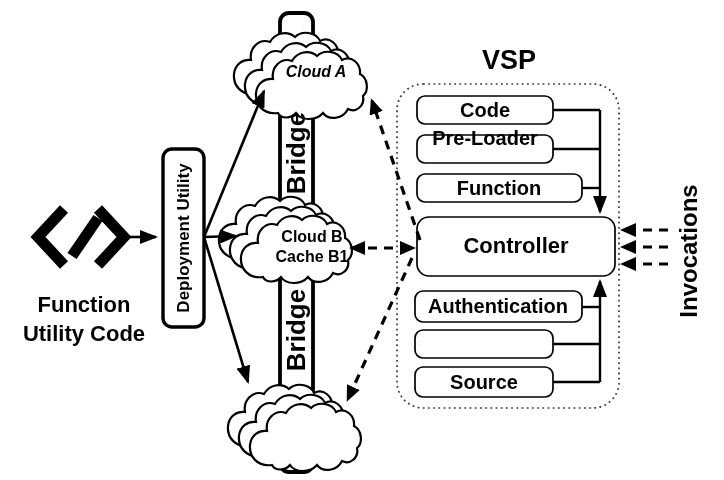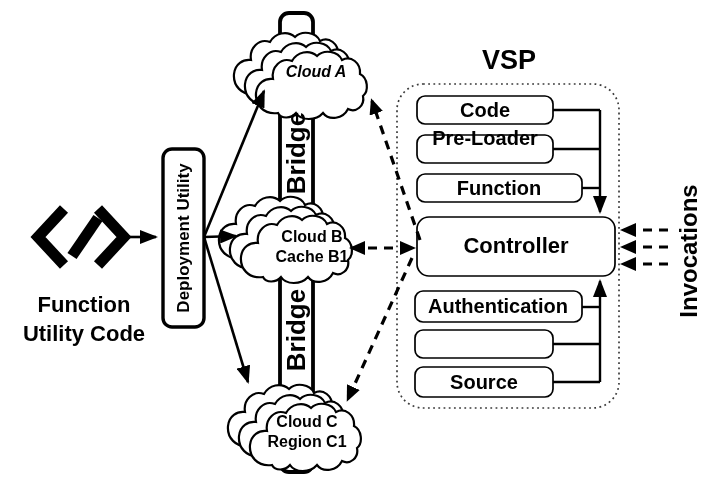--- a/index.html
+++ b/index.html
@@ -120,24 +120,20 @@
   <div class="lbl rot f26" style="left:297px;top:153px;">Bridge</div>
   <div class="lbl rot f26" style="left:297px;top:330px;">Bridge</div>
 
   <div class="lbl f16" style="left:316px;top:72px;font-style:italic;">
     <div>Cloud A</div>
   </div>
   <div class="lbl f16" style="left:312px;top:247px;">
     <div>Cloud B</div>
     <div>Cache B1</div>
   </div>
-  <div class="lbl f16" style="left:307px;top:432px;">
-    <div>Cloud C</div>
-    <div>Region C1</div>
-  </div>
 
   <div class="lbl f27" style="left:509px;top:61px;">VSP</div>
 
   <div class="lbl f20" style="left:485px;top:110px;">Code</div>
   <div class="lbl f20" style="left:485px;top:138px;">Pre-Loader</div>
   <div class="lbl f20" style="left:499px;top:188px;">Function</div>
   <div class="lbl f22c" style="left:516px;top:246px;">Controller</div>
   <div class="lbl f20" style="left:498px;top:306px;text-align:center;">Authentication</div>
   <div class="lbl f20" style="left:484px;top:382px;">Source</div>
 

